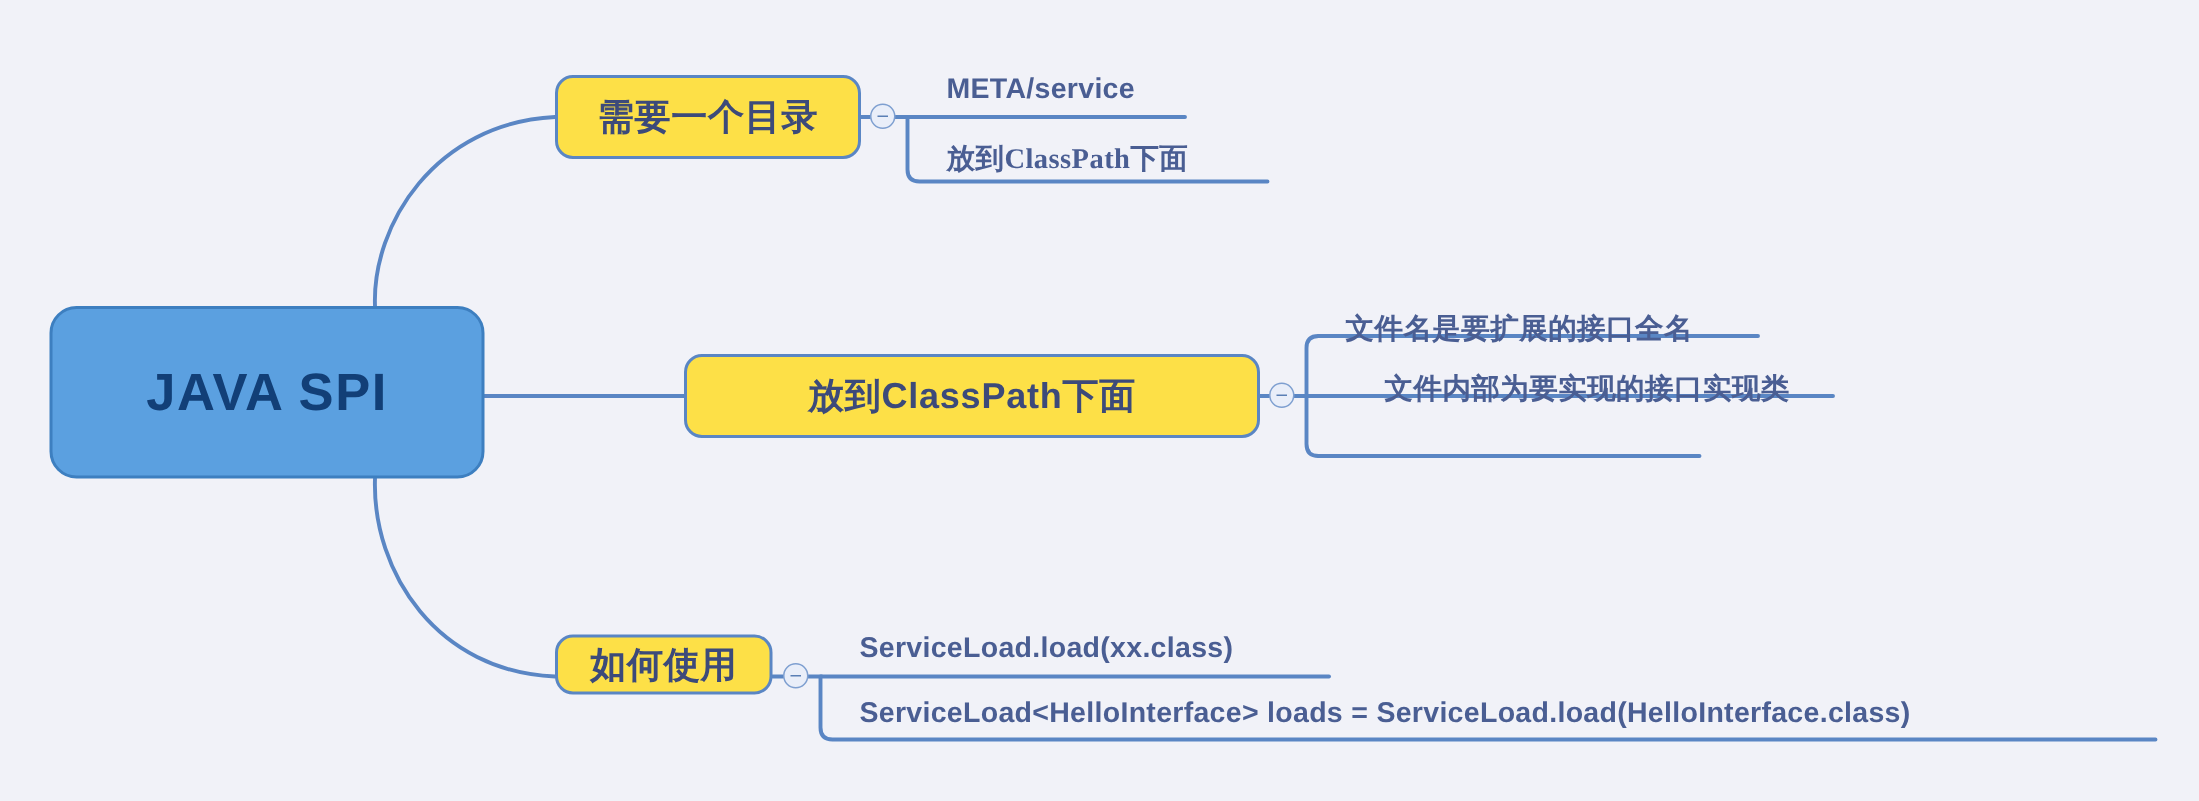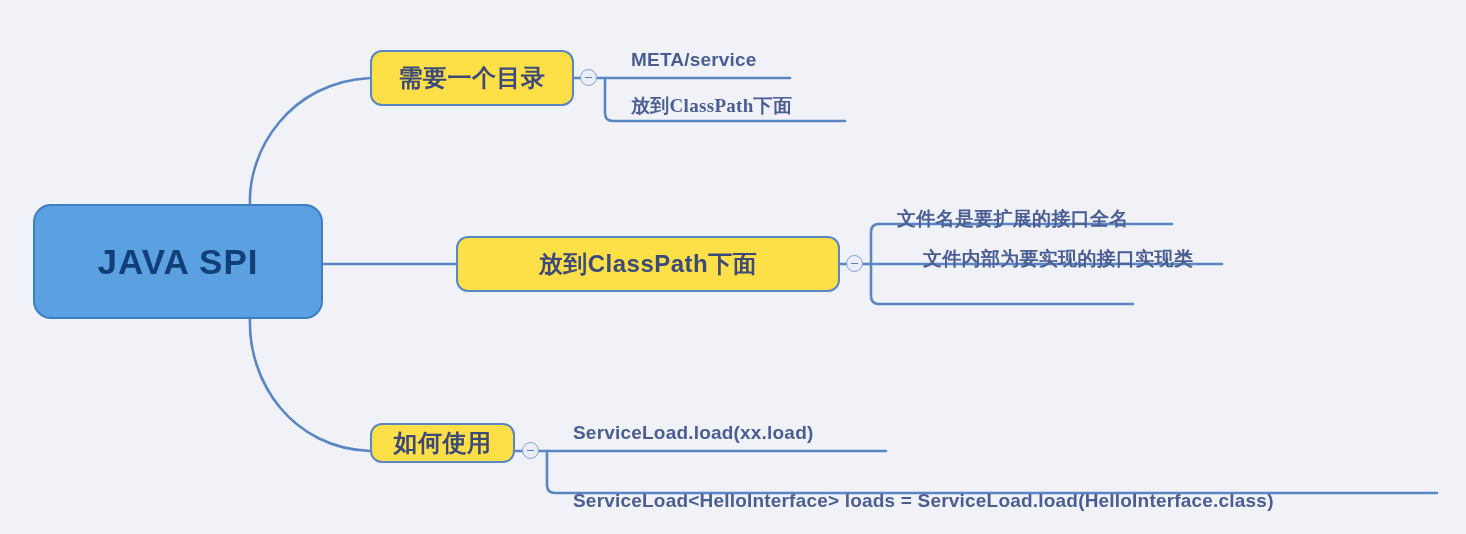--- a/index.html
+++ b/index.html
@@ -165,16 +165,16 @@
   </div>
   <div class="leaf cjk" style="left:897px; top:206px;">文件名是要扩展的接口全名</div>
   <div class="leaf cjk" style="left:897px; top:246px;margin-left:26px;">文件内部为要实现的接口实现类</div>
 
   <div class="branch-node branch-3">
     <span class="branch-label">如何使用</span>
   </div>
   <div class="toggle toggle-3">
     <span class="bar"></span>
   </div>
-  <div class="leaf code" style="left:573px; top:422px;">ServiceLoad.load(xx.load)</div>
-  <div class="leaf code" style="left:573px; top:490px;">ServiceLoad&lt;HelloInterface&gt; loads = ServiceLoad.load(HelloInterface.class)</div>
+  <div class="leaf code" style="left:573px; top:422px;">ServiceLoad.load(xx.class)</div>
+  <div class="leaf code" style="left:573px; top:465px;">ServiceLoad&lt;HelloInterface&gt; loads = ServiceLoad.load(HelloInterface.class)</div>
 
 </div>
 
 </body></html>

